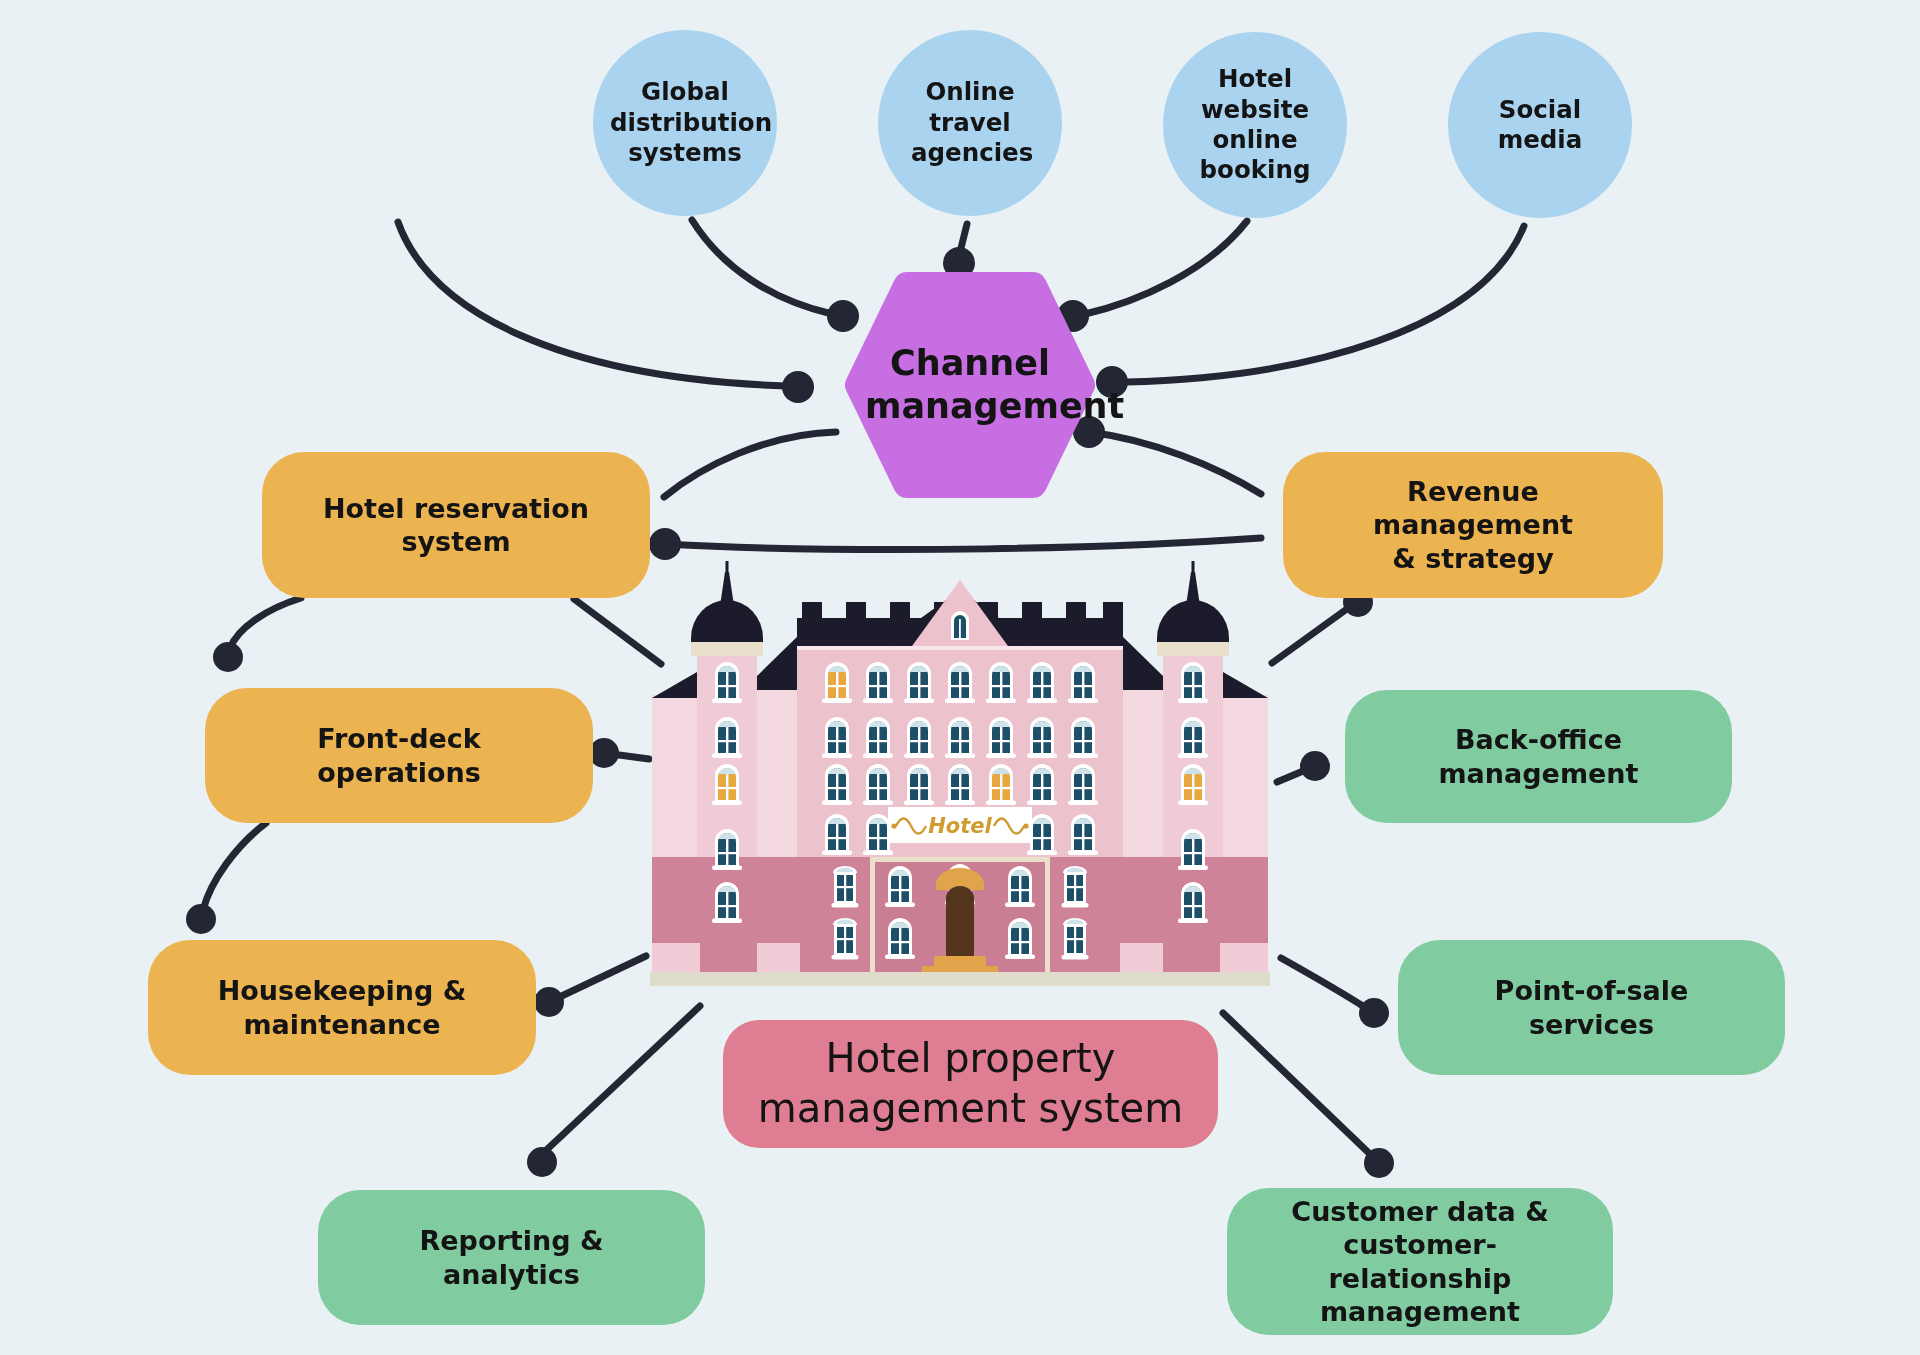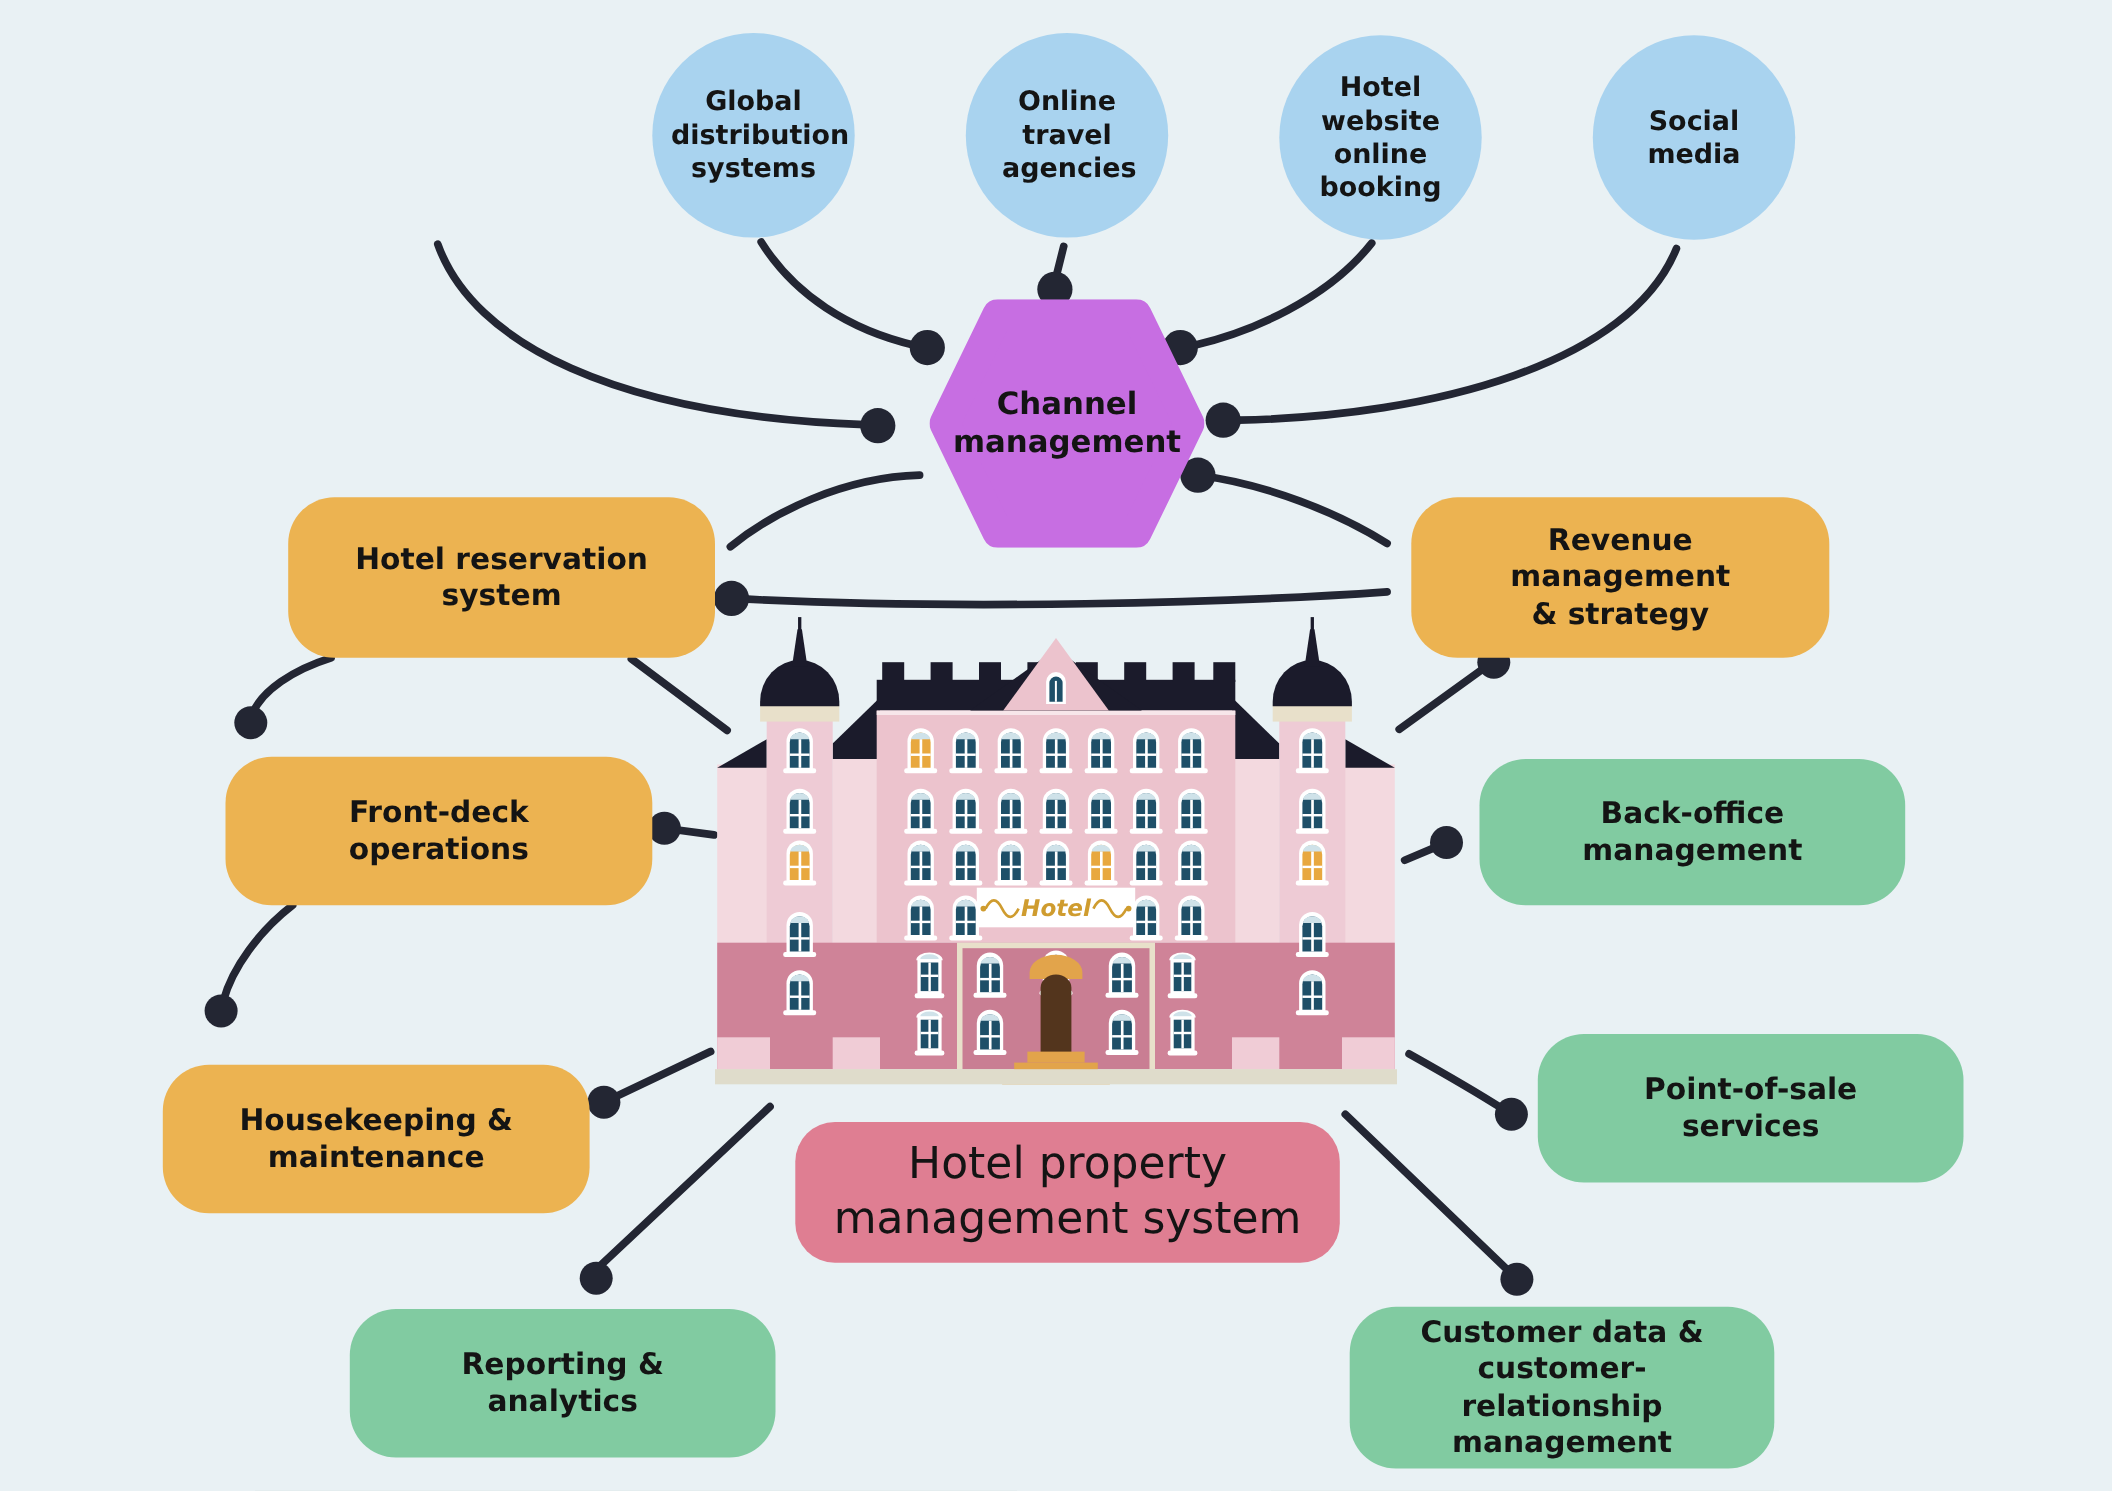--- a/index.html
+++ b/index.html
@@ -17,33 +17,33 @@
     position:absolute;z-index:2;display:flex;align-items:center;justify-content:center;
     text-align:center;font-weight:600;line-height:1.24;
   }
   .circle{width:184px;height:186px;border-radius:50%;background:#a9d3ef;font-size:24.5px}
   .circle span{display:block;width:150px}
   #c-metasearch{left:308px;top:32px}
   #c-gds{left:593px;top:30px}
   #c-ota{left:878px;top:30px}   #c-ota span{width:118px}
   #c-hwob{left:1163px;top:32px} #c-hwob span{width:118px}
   #c-social{left:1448px;top:32px} #c-social span{width:100px}
-  .hex{left:845px;top:272px;width:250px;height:226px;font-size:28px}
+  .hex{left:845px;top:272px;width:250px;height:226px;font-size:35px}
   .hex svg{position:absolute;left:0;top:0}
   .hex span{position:relative;display:block;width:210px}
   .box{border-radius:42px;font-size:27px}
   .orange{background:#ecb351}
   .green{background:#81cba1}
   #b-reservation{left:262px;top:452px;width:388px;height:146px}
   #b-reservation span{width:330px}
   #b-revenue{left:1283px;top:452px;width:380px;height:146px}
   #b-revenue span{width:200px}
   #b-frontdeck{left:205px;top:688px;width:388px;height:135px}
   #b-frontdeck span{width:240px}
-  #b-housekeeping{left:148px;top:968px;width:388px;height:135px}
+  #b-housekeeping{left:148px;top:940px;width:388px;height:135px}
   #b-housekeeping span{width:320px}
   #b-backoffice{left:1345px;top:690px;width:387px;height:133px}
   #b-backoffice span{width:280px}
   #b-pos{left:1398px;top:940px;width:387px;height:135px}
   #b-pos span{width:240px}
   #b-reporting{left:318px;top:1190px;width:387px;height:135px}
   #b-reporting span{width:200px}
   #b-customer{left:1227px;top:1188px;width:386px;height:147px}
   #b-customer span{width:300px}
   #b-pms{left:723px;top:1020px;width:495px;height:128px;background:#df7e92;

